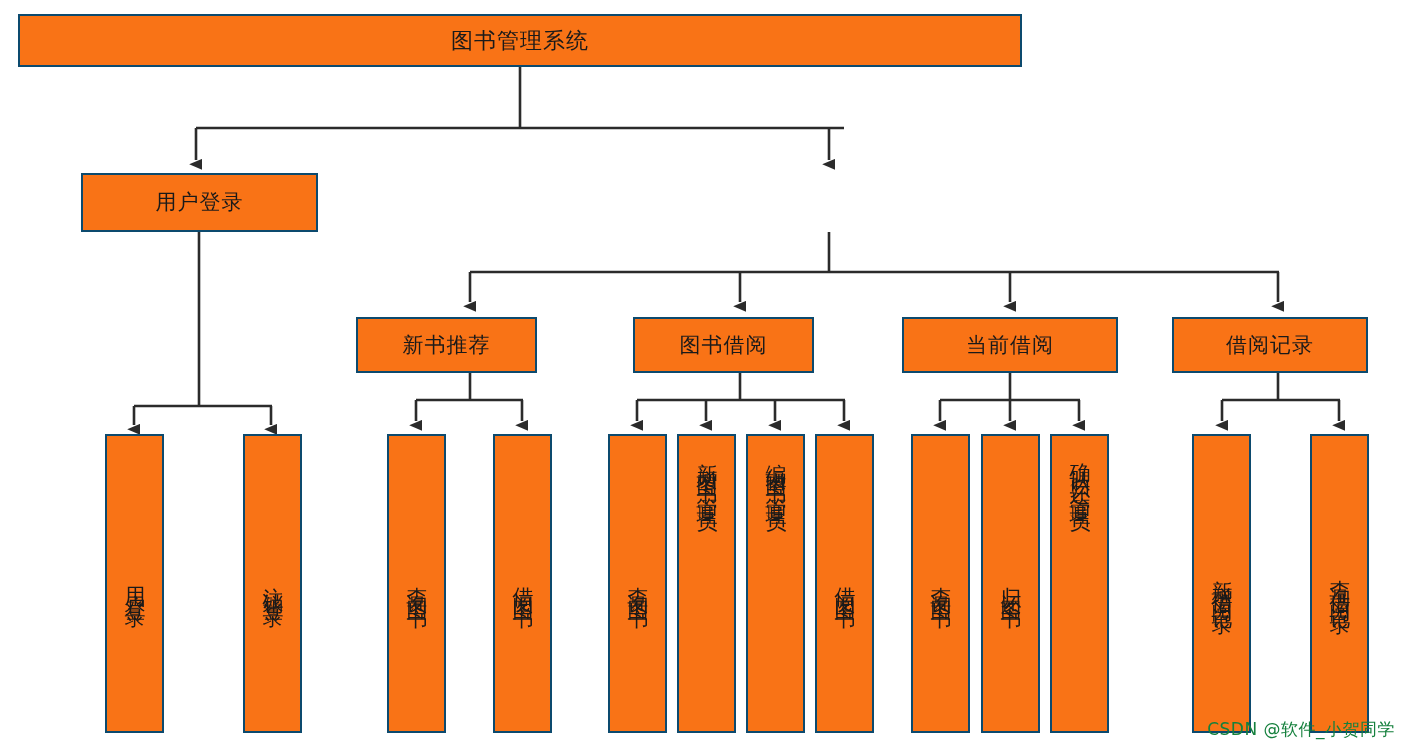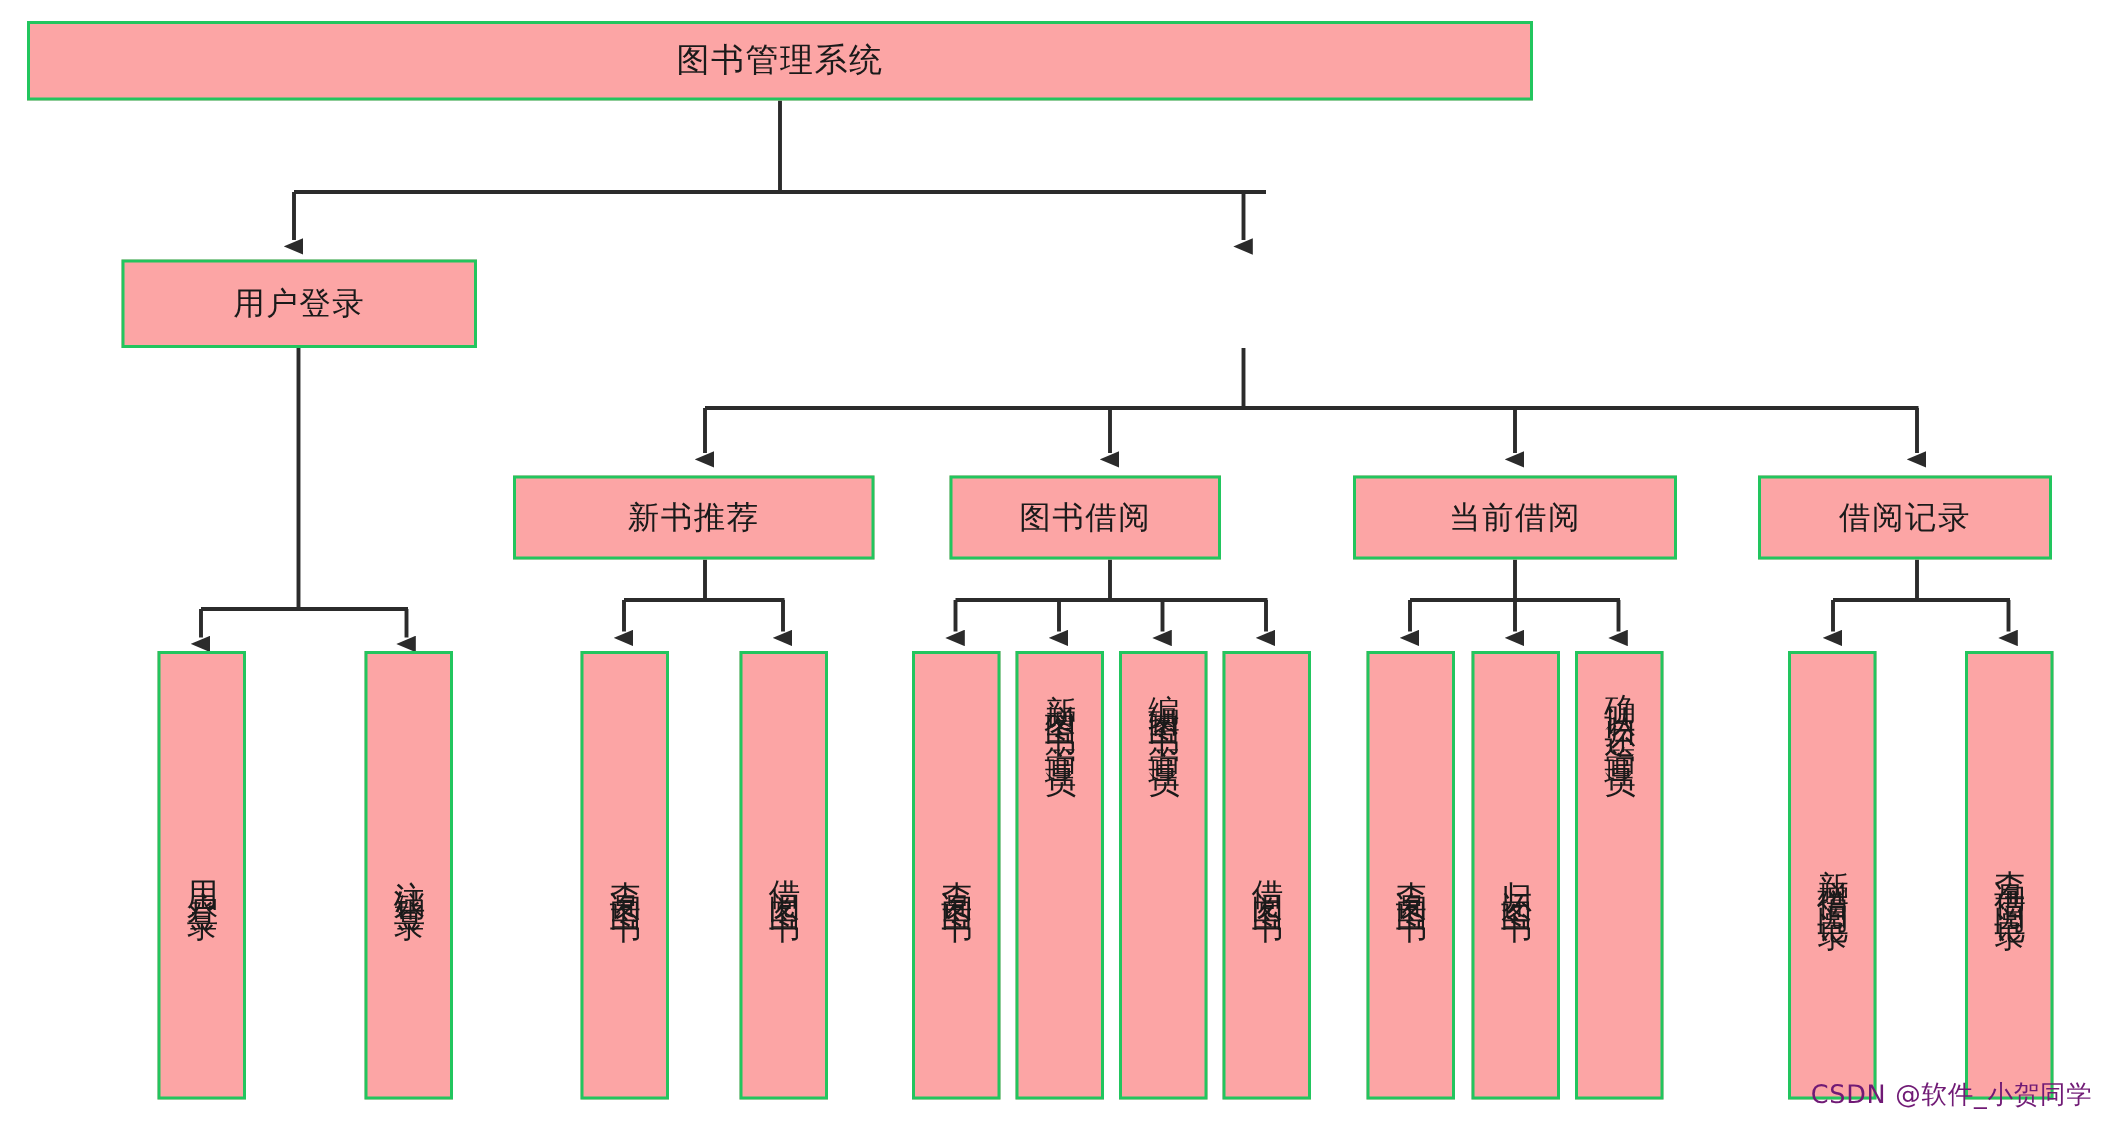--- a/index.html
+++ b/index.html
@@ -21,22 +21,22 @@
   #edges {
     position: absolute;
     left: 0;
     top: 0;
     width: 1405px;
     height: 747px;
   }
   .node {
     position: absolute;
     box-sizing: border-box;
-    background: #fca5a5;
-    border: 2px solid #22c55e;
+    background: #f97316;
+    border: 2px solid #0c4a6e;
     display: flex;
     align-items: center;
     justify-content: center;
     z-index: 2;
   }
   .node-label {
     color: #1a1a1a;
     line-height: 1.05;
     white-space: pre;
     text-align: center;
@@ -64,21 +64,21 @@
   }
   .node.vert.centered {
     align-items: center;
     padding-top: 0;
   }
   #watermark {
     position: absolute;
     right: 10px;
     bottom: 6px;
     font-size: 17px;
-    color: #701a75;
+    color: #15803d;
     letter-spacing: 0.5px;
     z-index: 5;
     white-space: nowrap;
     font-family: "DejaVu Sans", "Liberation Sans", sans-serif;
   }
 </style>
 </head>
 <body>
 
 <div id="stage">
@@ -135,21 +135,21 @@
 
   <div class="node horiz root" style="left:18px; top:14px; width:1004px; height:53px;">
     <span class="node-label">图书管理系统</span>
   </div>
 
   <div class="node horiz" style="left:81px; top:173px; width:237px; height:59px;">
     <span class="node-label">用户登录</span>
   </div>
 
 
-  <div class="node horiz" style="left:342px; top:317px; width:241px; height:56px;font-family:Liberation Serif, serif;">
+  <div class="node horiz" style="left:356px; top:317px; width:181px; height:56px;font-family:Liberation Serif, serif;">
     <span class="node-label">新书推荐</span>
   </div>
 
   <div class="node horiz" style="left:633px; top:317px; width:181px; height:56px;">
     <span class="node-label">图书借阅</span>
   </div>
 
   <div class="node horiz" style="left:902px; top:317px; width:216px; height:56px;">
     <span class="node-label">当前借阅</span>
   </div>

